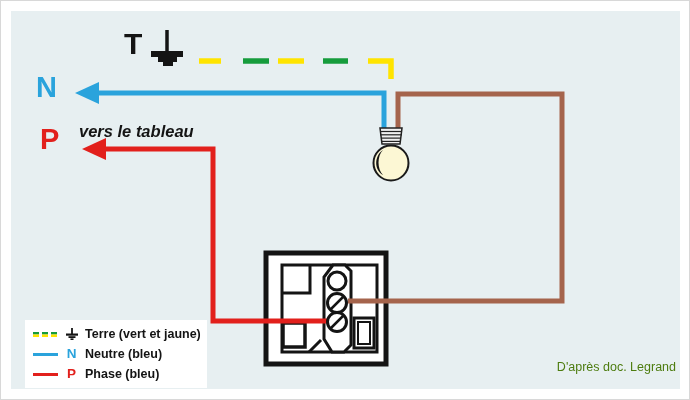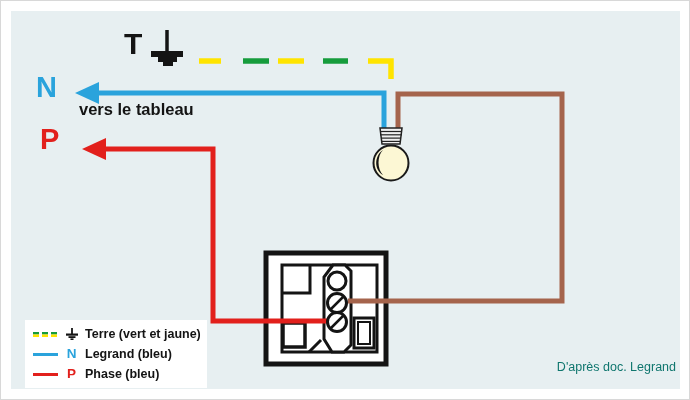--- a/index.html
+++ b/index.html
@@ -32,34 +32,34 @@
   .f-blue{fill:var(--c-blue);}
   .f-red{fill:var(--c-red);}
   .f-black{fill:var(--c-black);}
   .sw{stroke:var(--c-black);fill:#ffffff;}
   .swl{stroke:var(--c-black);fill:none;}
   
   .lbl{position:absolute;line-height:1;font-weight:bold;color:var(--c-black);white-space:nowrap;}
   .t-letter{left:123px;top:28px;font-size:30px;}
   .n-letter{left:35px;top:72px;font-size:29px;color:var(--c-blue);}
   .p-letter{left:39px;top:124px;font-size:29px;color:var(--c-red);}
-  .to-panel{left:78px;top:100px;font-size:16.5px;}
+  .to-panel{left:78px;top:122px;font-size:16.5px;font-style:italic;}
   
   .legend{
     position:absolute;left:24px;top:319px;width:182px;height:68px;
     background:#ffffff;box-sizing:border-box;padding:7px 8px 7px 8px;
     display:flex;flex-direction:column;justify-content:space-between;
   }
   .legend-row{display:flex;align-items:center;gap:5px;height:14px;}
   .lg-marker{flex:0 0 auto;}
   .lg-slot{flex:0 0 17px;display:flex;align-items:center;justify-content:center;font-weight:bold;font-size:13.5px;line-height:1;}
   .lg-slot.blue{color:var(--c-blue);}
   .lg-slot.red{color:var(--c-red);}
   .lg-label{font-weight:bold;font-size:12.5px;color:var(--c-black);white-space:nowrap;}
-  .credit{position:absolute;right:13px;top:359px;font-size:12.5px;color:#0f766e;white-space:nowrap;}
+  .credit{position:absolute;right:13px;top:359px;font-size:12.5px;color:#4d7c0f;white-space:nowrap;}
 </style>
 </head>
 <body>
 
 <div class="page">
   <div class="panel"></div>
 
   <svg class="diagram" width="690" height="400" viewBox="0 0 690 400">
 
     <g>
@@ -143,21 +143,21 @@
           <rect x="5.5" y="10.4" width="3" height="1.6" fill="#141414"></rect>
         </svg>
       </span>
       <span class="lg-label">Terre (vert et jaune)</span>
     </div>
     <div class="legend-row">
       <svg class="lg-marker" width="25" height="7">
         <rect x="0" y="2" width="25" height="3" fill="var(--c-blue)"></rect>
       </svg>
       <span class="lg-slot blue">N</span>
-      <span class="lg-label">Legrand (bleu)</span>
+      <span class="lg-label">Neutre (bleu)</span>
     </div>
     <div class="legend-row">
       <svg class="lg-marker" width="25" height="7">
         <rect x="0" y="2" width="25" height="3" fill="var(--c-red)"></rect>
       </svg>
       <span class="lg-slot red">P</span>
       <span class="lg-label">Phase (bleu)</span>
     </div>
   </div>
 

